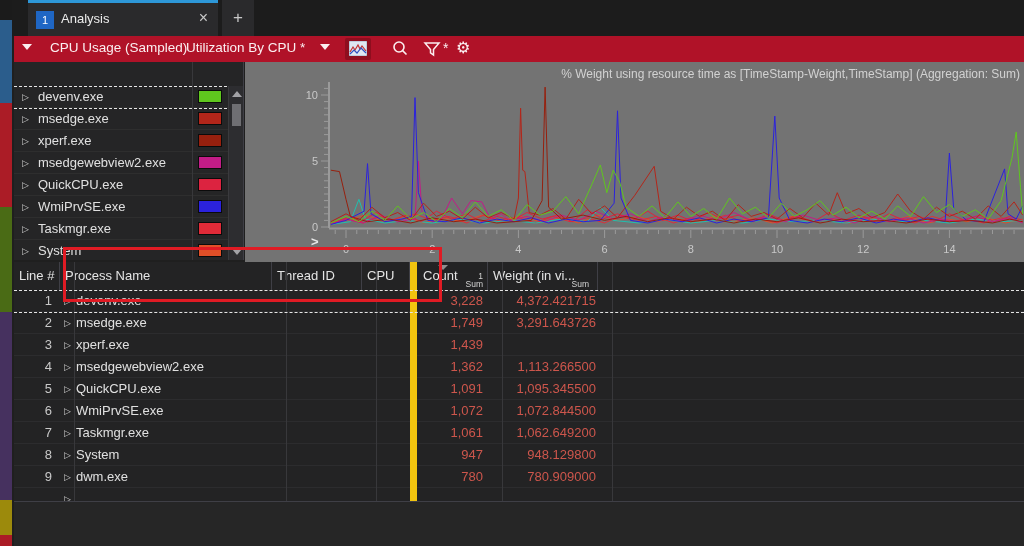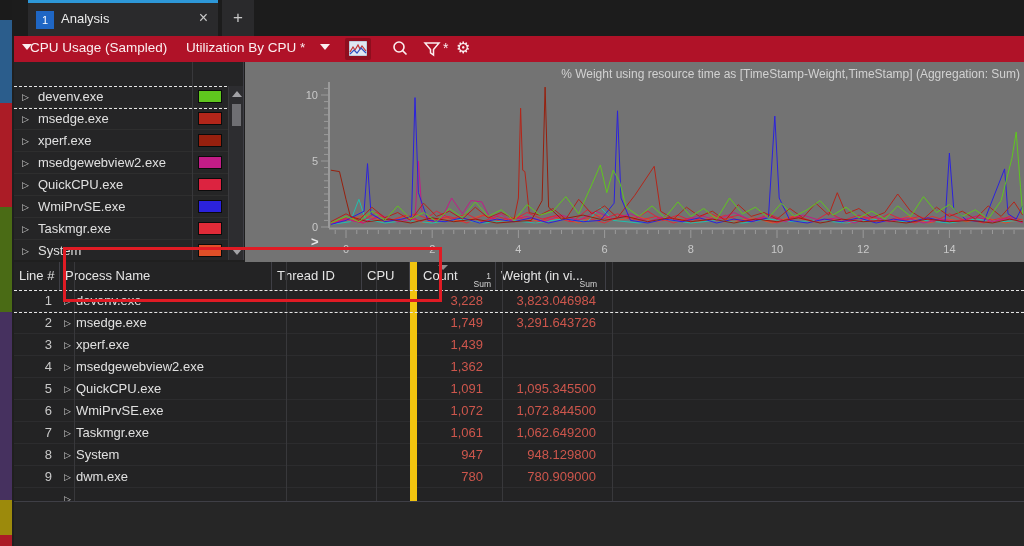--- a/index.html
+++ b/index.html
@@ -93,21 +93,21 @@
     <div class="tab">
       <div class="tab-badge">1</div>
       <div class="tab-label">Analysis</div>
       <div class="tab-close">×</div>
     </div>
     <div class="tab-plus">+</div>
   </div>
 
   <div class="toolbar">
     <span class="tb-caret" style="left:8px"></span>
-    <span class="tb-label" style="left:16px">CPU Usage (Sampled)</span>
+    <span class="tb-label" style="left:36px">CPU Usage (Sampled)</span>
     <span class="tb-label" style="left:172px">Utilization By CPU *</span>
     <span class="tb-caret" style="left:306px"></span>
     <span class="tb-imgbtn">
       <svg width="18" height="15" viewBox="0 0 18 15">
         <rect x="0" y="0" width="18" height="15" rx="1" fill="#dfe7f2" stroke="#9fb0c4"></rect>
         <polyline points="1,11 4,6 6,9 9,4 11,8 13,5 17,10" fill="none" stroke="#c03030" stroke-width="1.2"></polyline>
         <polyline points="1,13 5,9 8,12 12,7 17,12" fill="none" stroke="#3050c0" stroke-width="1.2"></polyline>
       </svg>
     </span>
     <span class="tb-icon" style="left:376px">
@@ -290,42 +290,42 @@
       </svg>
     <span class="axis-chevron">&gt;</span>
   </div>
 
   <div class="table">
     <div class="thead">
       <div class="th" style="width:46px">Line #</div>
       <div class="th" style="width:212px">Process Name</div>
       <div class="th" style="width:90px">Thread ID</div>
       <div class="th" style="width:48px">CPU</div>
-      <div class="th" style="width:86px;padding-left:13px">
+      <div class="th" style="width:78px;padding-left:13px">
         <span class="sortmark"></span>
         <span>Count</span>
         <span class="agg">
           <span>1</span><br>
           <span>Sum</span>
         </span>
       </div>
       <div class="th" style="width:110px">
         <span>Weight (in vi...</span>
         <span class="agg" style="right:8px">Sum</span>
       </div>
       <div class="th" style="flex:1;border-right:none"></div>
     </div>
     <div class="tbody" id="table-body">
         <div class="trow">
           <div class="td num" style="width: 46px;">1</div>
           <div class="td name" style="width: 212px;"><span class="exp">▷</span><span>devenv.exe</span></div>
           <div class="td" style="width: 90px;"></div>
           <div class="td" style="width: 48px;"></div>
           <div class="td val" style="width: 78px; padding-right: 5px;">3,228</div>
-          <div class="td val" style="width: 110px; padding-right: 2px;">3,823.046984</div>
+          <div class="td val" style="width: 110px; padding-right: 2px;">4,372.421715</div>
           <div class="td" style="flex: 1 1 0%;"></div>
         </div>
         <div class="trow">
           <div class="td num" style="width: 46px;">2</div>
           <div class="td name" style="width: 212px;"><span class="exp">▷</span><span>msedge.exe</span></div>
           <div class="td" style="width: 90px;"></div>
           <div class="td" style="width: 48px;"></div>
           <div class="td val" style="width: 78px; padding-right: 5px;">1,749</div>
           <div class="td val" style="width: 110px; padding-right: 2px;">3,291.643726</div>
           <div class="td" style="flex: 1 1 0%;"></div>
@@ -337,20 +337,21 @@
           <div class="td" style="width: 48px;"></div>
           <div class="td val" style="width: 78px; padding-right: 5px;">1,439</div>
           <div class="td" style="flex: 1 1 0%;"></div>
         </div>
         <div class="trow">
           <div class="td num" style="width: 46px;">4</div>
           <div class="td name" style="width: 212px;"><span class="exp">▷</span><span>msedgewebview2.exe</span></div>
           <div class="td" style="width: 90px;"></div>
           <div class="td" style="width: 48px;"></div>
           <div class="td val" style="width: 78px; padding-right: 5px;">1,362</div>
+          <div class="td val" style="width: 110px; padding-right: 2px;">1,113.266500</div>
           <div class="td" style="flex: 1 1 0%;"></div>
         </div>
         <div class="trow">
           <div class="td num" style="width: 46px;">5</div>
           <div class="td name" style="width: 212px;"><span class="exp">▷</span><span>QuickCPU.exe</span></div>
           <div class="td" style="width: 90px;"></div>
           <div class="td" style="width: 48px;"></div>
           <div class="td val" style="width: 78px; padding-right: 5px;">1,091</div>
           <div class="td val" style="width: 110px; padding-right: 2px;">1,095.345500</div>
           <div class="td" style="flex: 1 1 0%;"></div>

